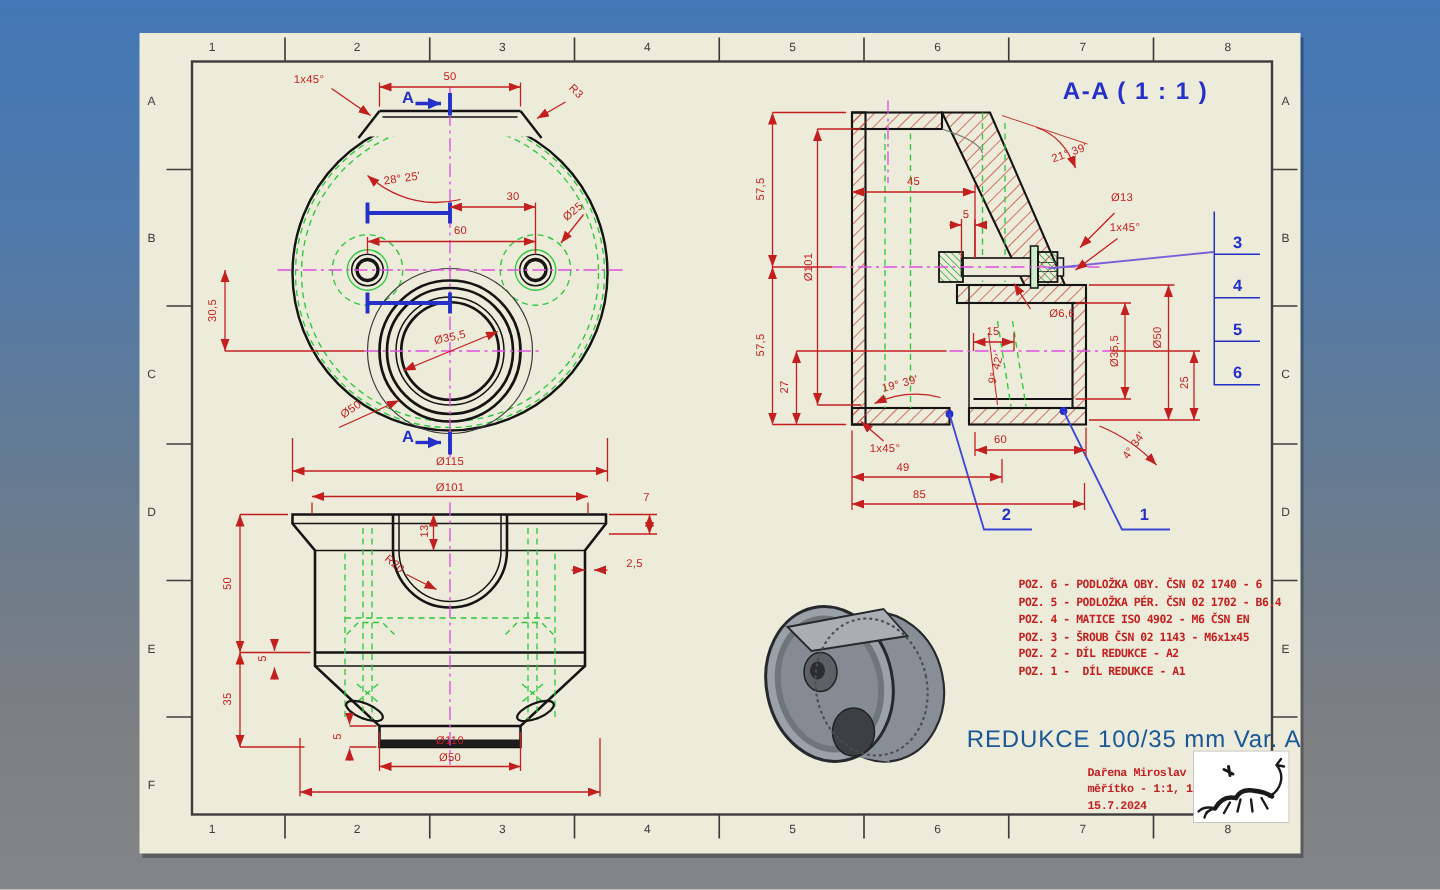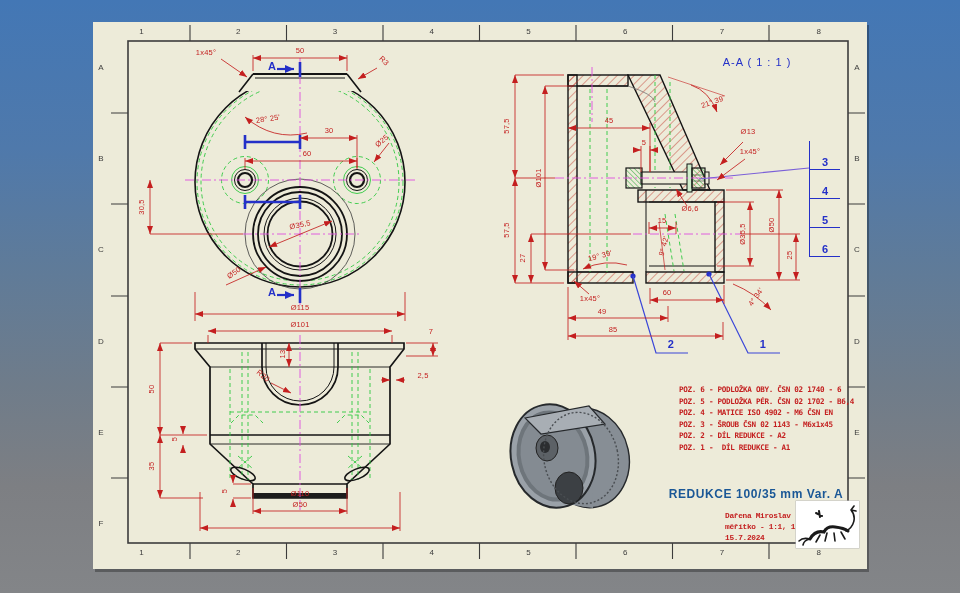--- a/index.html
+++ b/index.html
@@ -17,33 +17,33 @@
   .grid-h{position:absolute;left:0;width:774px;height:15px;display:flex;}
   .grid-h div{flex:1;display:flex;align-items:center;justify-content:center;
     font-size:8px;color:#3c3c3c;}
   .grid-v{position:absolute;top:0;width:14px;height:547px;display:flex;flex-direction:column;}
   .grid-v div{flex:1;display:flex;align-items:center;justify-content:center;
     font-size:8px;color:#3c3c3c;}
   
   .lbl{position:absolute;transform:translate(-50%,-50%) rotate(var(--r,0deg));
     font-size:7.5px;line-height:1;color:#c41f1f;white-space:pre;letter-spacing:.2px;}
   .lbl.blue{color:#2430c8;font-weight:bold;font-size:11px;letter-spacing:0;}
-  .lbl.secttl{color:#2430c8;font-weight:normal;font-size:11px;letter-spacing:1px;text-align:right;}
+  .lbl.secttl{color:#2430c8;font-weight:bold;font-size:16px;letter-spacing:1px;text-align:right;}
   .lbl.ldr{color:#2430c8;font-weight:bold;font-size:11px;}
   
   .ladder{position:absolute;left:716px;top:119px;width:30px;border-left:1.6px solid #2430c8;}
   .ladder div{height:27px;border-bottom:1.6px solid #2430c8;display:flex;
     align-items:flex-end;justify-content:center;padding-bottom:1px;
     color:#2430c8;font-weight:bold;font-size:11px;}
   
   .plist{position:absolute;left:586px;top:362px;}
   .plist div{font-family:"DejaVu Sans Mono",monospace;font-weight:bold;
     font-size:7.6px;line-height:11.6px;color:#c42020;white-space:pre;letter-spacing:-.3px;}
   .title{position:absolute;left:663px;top:472px;transform:translate(-50%,-50%);
-    font-size:12px;font-weight:bold;color:#1a5796;letter-spacing:.6px;white-space:pre;}
+    font-size:16px;font-weight:normal;color:#1a5796;letter-spacing:.6px;white-space:pre;}
   .credits{position:absolute;left:632px;top:489px;}
   .credits div{font-family:Liberation Mono, monospace;font-weight:bold;
     font-size:7.8px;line-height:11px;color:#c42020;white-space:pre;letter-spacing:-.3px;}
   .logo{position:absolute;left:703px;top:479px;width:63px;height:47px;background:#fff;
     box-shadow:0 0 0 .5px #bbb;}
 </style>
 </head>
 <body>
 
 <div class="sheet">
@@ -326,21 +326,21 @@
       <div>E</div>
       <div>F</div>
     </div>
 
   <span class="lbl secttl" style="left:664px;top:40px">A-A ( 1 : 1 )</span>
 
   <span class="lbl" style="left:207px;top:29px">50</span>
   <span class="lbl" style="left:113px;top:31px">1x45°</span>
   <span class="lbl" style="left:291px;top:39px;--r:45deg">R3</span>
   <span class="lbl" style="left:175px;top:97px;--r:-8deg">28° 25'</span>
-  <span class="lbl" style="left:236px;top:109px">30</span>
+  <span class="lbl" style="left:249px;top:109px">30</span>
   <span class="lbl" style="left:214px;top:132px">60</span>
   <span class="lbl" style="left:289px;top:119px;--r:-40deg">Ø25</span>
   <span class="lbl" style="left:49px;top:185px;--r:-90deg">30,5</span>
   <span class="lbl" style="left:207px;top:203px;--r:-12deg">Ø35,5</span>
   <span class="lbl" style="left:141px;top:251px;--r:-35deg">Ø50</span>
   <span class="lbl" style="left:207px;top:286px">Ø115</span>
   <span class="lbl blue" style="left:179px;top:44px">A</span>
   <span class="lbl blue" style="left:179px;top:270px">A</span>
 
   <span class="lbl" style="left:207px;top:303px">Ø101</span>
@@ -357,21 +357,21 @@
 
   <span class="lbl" style="left:414px;top:104px;--r:-90deg">57,5</span>
   <span class="lbl" style="left:446px;top:156px;--r:-90deg">Ø101</span>
   <span class="lbl" style="left:414px;top:208px;--r:-90deg">57,5</span>
   <span class="lbl" style="left:430px;top:236px;--r:-90deg">27</span>
   <span class="lbl" style="left:516px;top:99px">45</span>
   <span class="lbl" style="left:551px;top:121px">5</span>
   <span class="lbl" style="left:620px;top:80px;--r:-20deg">21° 39'</span>
   <span class="lbl" style="left:655px;top:110px">Ø13</span>
   <span class="lbl" style="left:657px;top:130px">1x45°</span>
-  <span class="lbl" style="left:597px;top:187px">Ø6,6</span>
+  <span class="lbl" style="left:615px;top:187px">Ø6,6</span>
   <span class="lbl" style="left:569px;top:199px">15</span>
   <span class="lbl" style="left:507px;top:234px;--r:-15deg">19° 39'</span>
   <span class="lbl" style="left:571px;top:224px;--r:-75deg">9° 42'</span>
   <span class="lbl" style="left:650px;top:212px;--r:-90deg">Ø35,5</span>
   <span class="lbl" style="left:679px;top:203px;--r:-90deg">Ø50</span>
   <span class="lbl" style="left:697px;top:233px;--r:-90deg">25</span>
   <span class="lbl" style="left:497px;top:277px">1x45°</span>
   <span class="lbl" style="left:574px;top:271px">60</span>
   <span class="lbl" style="left:663px;top:275px;--r:-55deg">4° 34'</span>
   <span class="lbl" style="left:509px;top:290px">49</span>

